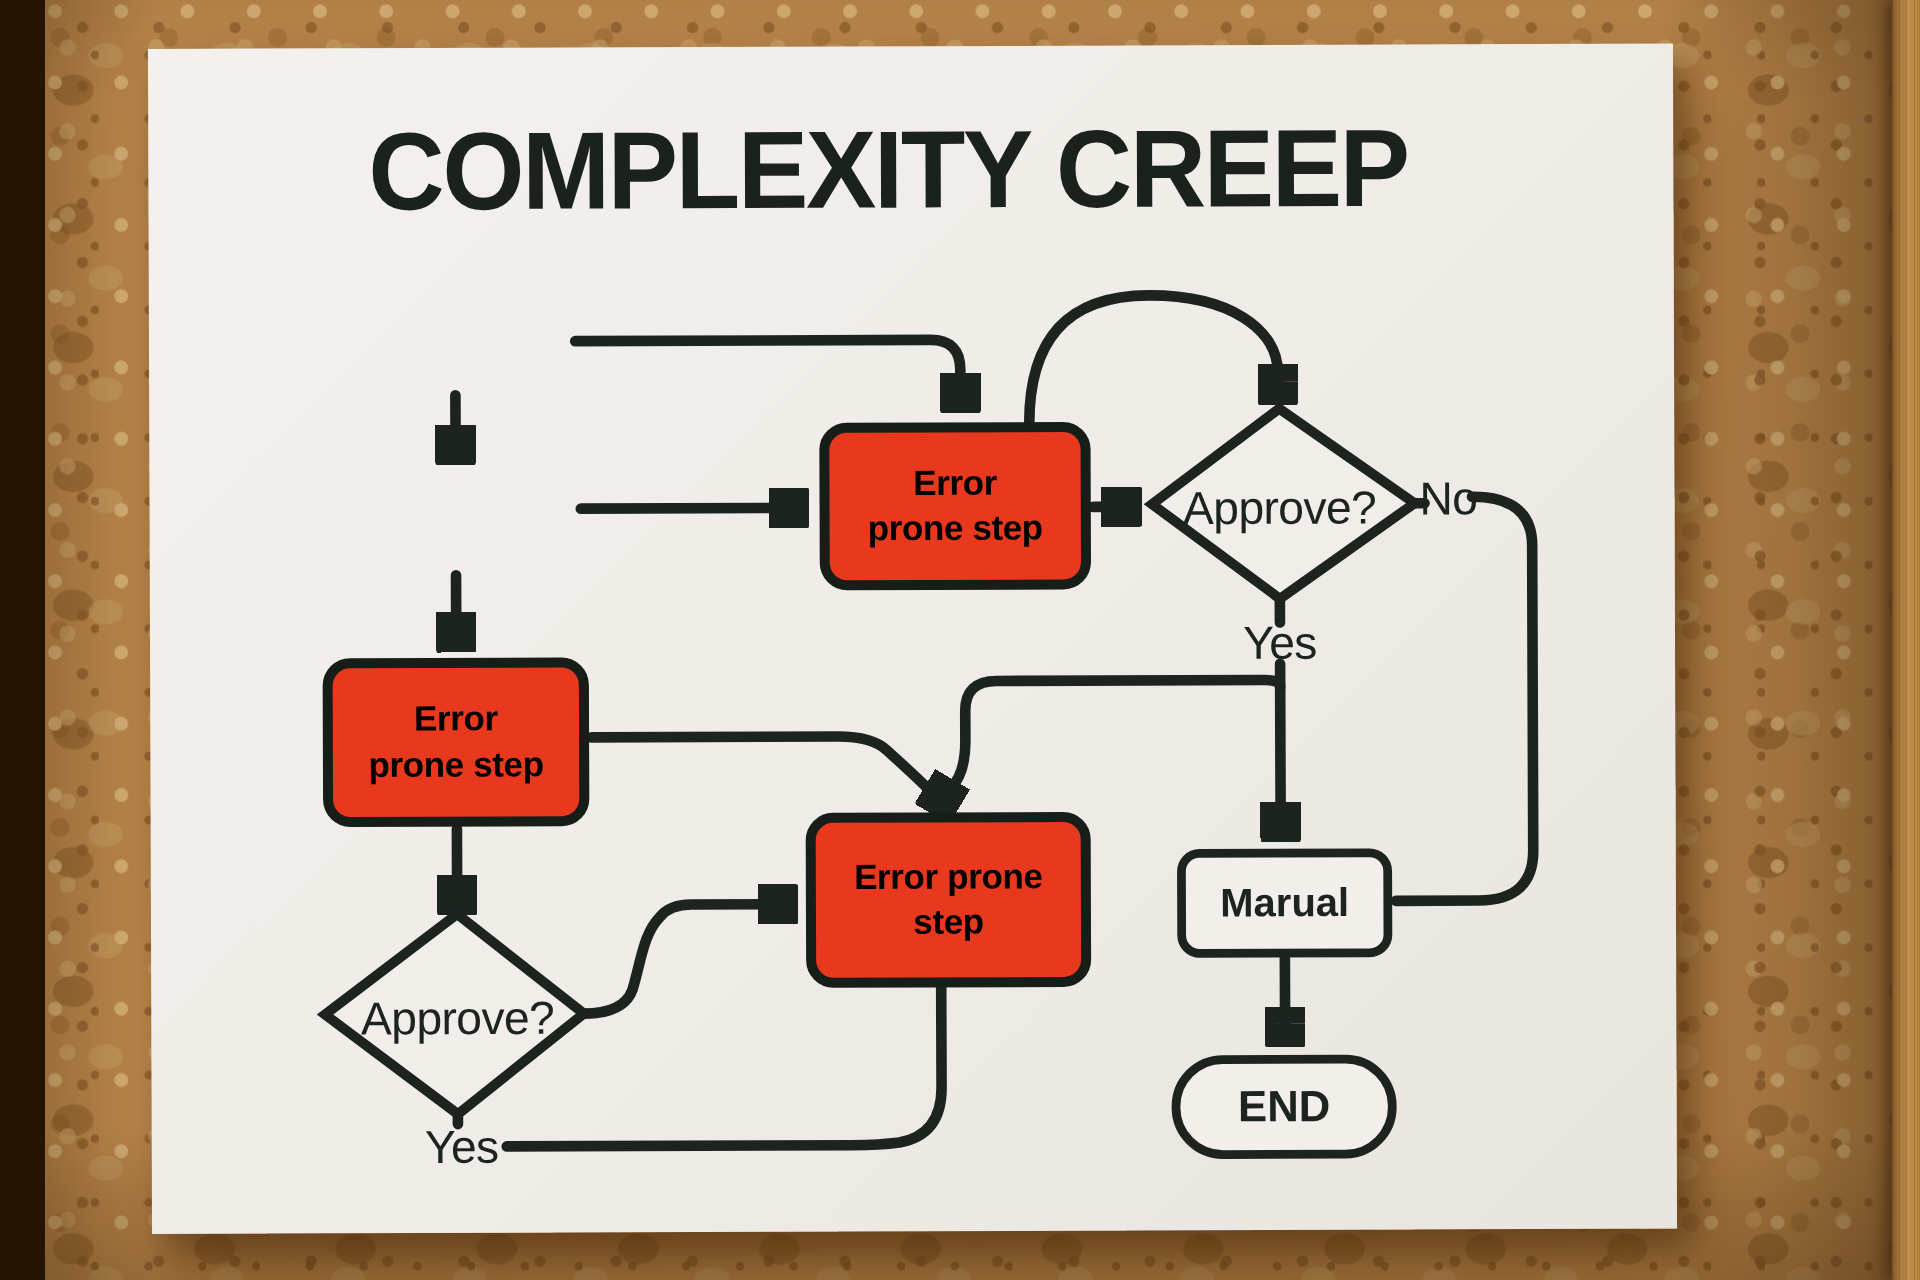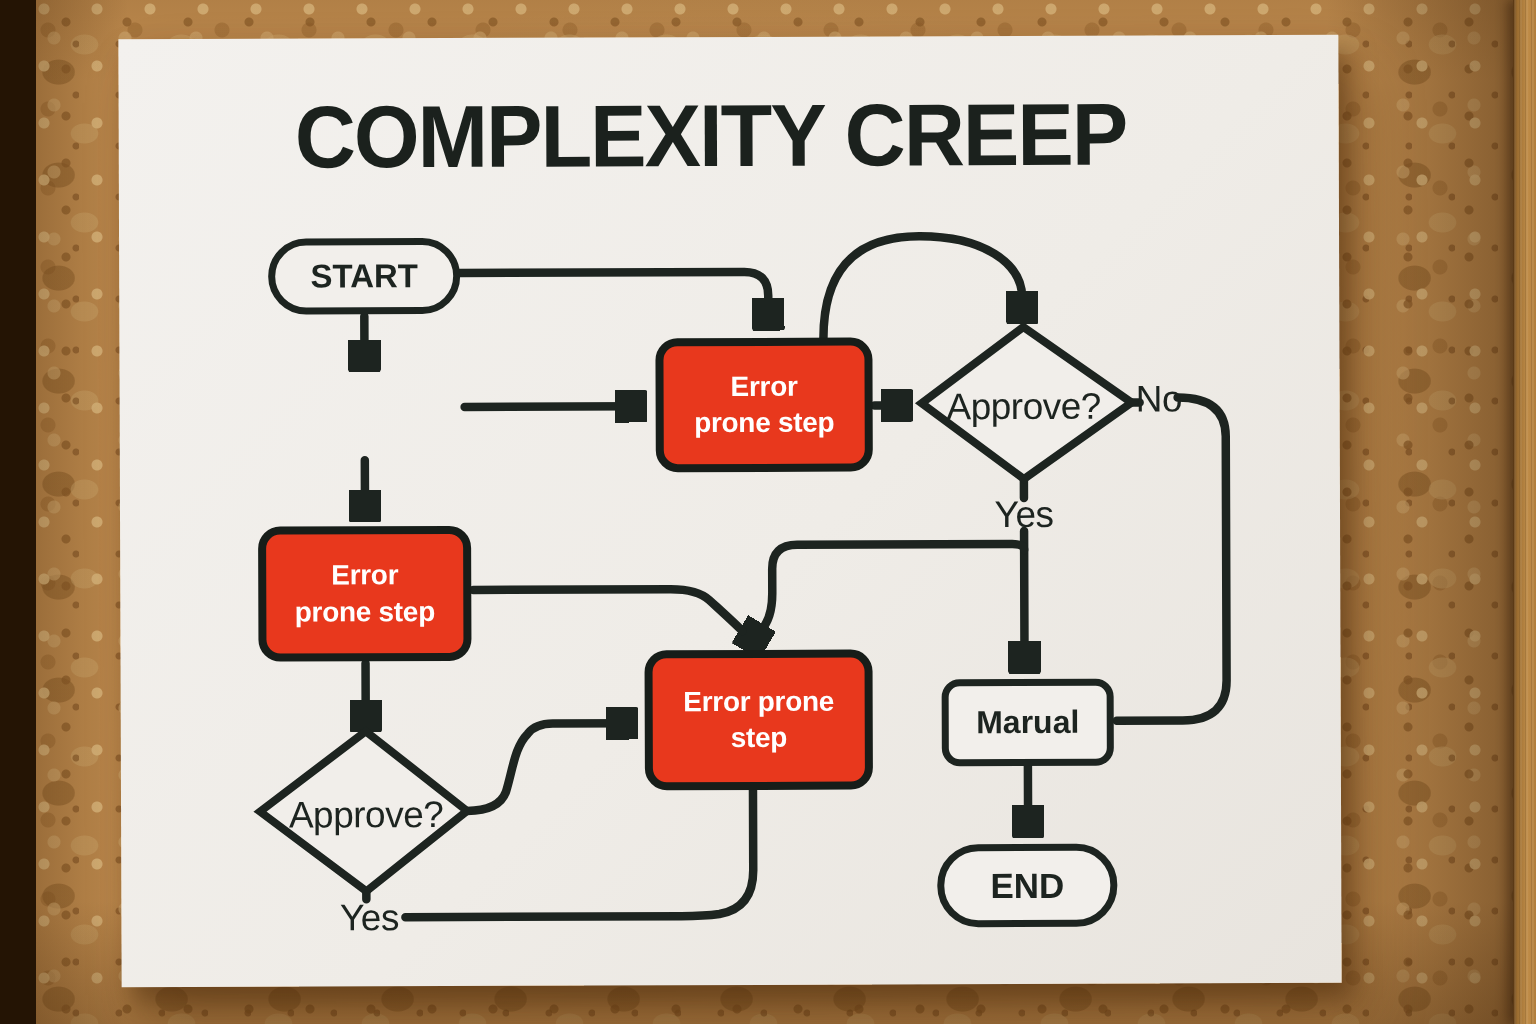--- a/index.html
+++ b/index.html
@@ -46,21 +46,21 @@
   .wires{position:absolute;left:0;top:0;width:1220px;height:948px;}
   .wires path{fill:none;stroke:#1d2420;stroke-width:8.5;stroke-linecap:round;stroke-linejoin:round;}
   .wires polygon.diamond{fill:#f1eeea;stroke:#1d2420;stroke-width:8;stroke-linejoin:miter;}
 
   
   .node{position:absolute;box-sizing:border-box;display:flex;align-items:center;
         justify-content:center;text-align:center;color:#1d2420;font-weight:700;}
   .terminator{background:#f2efeb;border:7px solid #1d2420;}
   .proc{background:#f2efeb;border:7px solid #1d2420;border-radius:3px;}
   .errbox{background:#e8381d;border:8px solid #171d19;border-radius:22px;
-          color:#ffffff;font-size:28px;line-height:1.3;padding:0 26px;letter-spacing:-0.3px;}
+          color:#000000;font-size:28px;line-height:1.3;padding:0 26px;letter-spacing:-0.3px;}
   .lbl{position:absolute;color:#1d2420;font-weight:400;font-size:37px;
        text-align:center;letter-spacing:-0.5px;}
 
   #n-start {left:149px;top:200px;width:192px;height:76px;border-radius:38px;font-size:33px;}
   #n-process{left:149px;top:336px;width:194px;height:84px;font-size:34px;}
   #n-err1  {left:536px;top:301px;width:217px;height:134px;}
   #n-err2  {left:138px;top:488px;width:213px;height:135px;}
   #n-err3  {left:524px;top:613px;width:228px;height:140px;}
   #n-manual{left:821px;top:643px;width:172px;height:87px;border-radius:18px;font-size:32px;}
   #n-end   {left:816px;top:808px;width:180px;height:83px;border-radius:41px;font-size:35px;}
@@ -121,21 +121,20 @@
       <path d="M1012,367 H1020"></path>
 
       <path d="M1058,362 Q1106,362 1106,401 V645 Q1106,685 1062,685 H996"></path>
 
       <path d="M907,730 V792" marker-end="url(#ah)"></path>
 
       <polygon class="diamond" points="904,291 1012,367 904,443 802,367"></polygon>
       <polygon class="diamond" points="245,693 346,773 245,853 139,773"></polygon>
     </svg>
 
-    <div class="node terminator" id="n-start">START</div>
     <div class="node errbox" id="n-err1">Error prone step</div>
     <div class="node errbox" id="n-err2">Error prone step</div>
     <div class="node errbox" id="n-err3">Error prone step</div>
     <div class="node terminator" id="n-manual">Marual</div>
     <div class="node terminator" id="n-end">END</div>
 
     <div class="lbl" id="lbl-approve1">Approve?</div>
     <div class="lbl" id="lbl-approve2">Approve?</div>
     <div class="lbl" id="lbl-no">No</div>
     <div class="lbl" id="lbl-yes-top">Yes</div>

